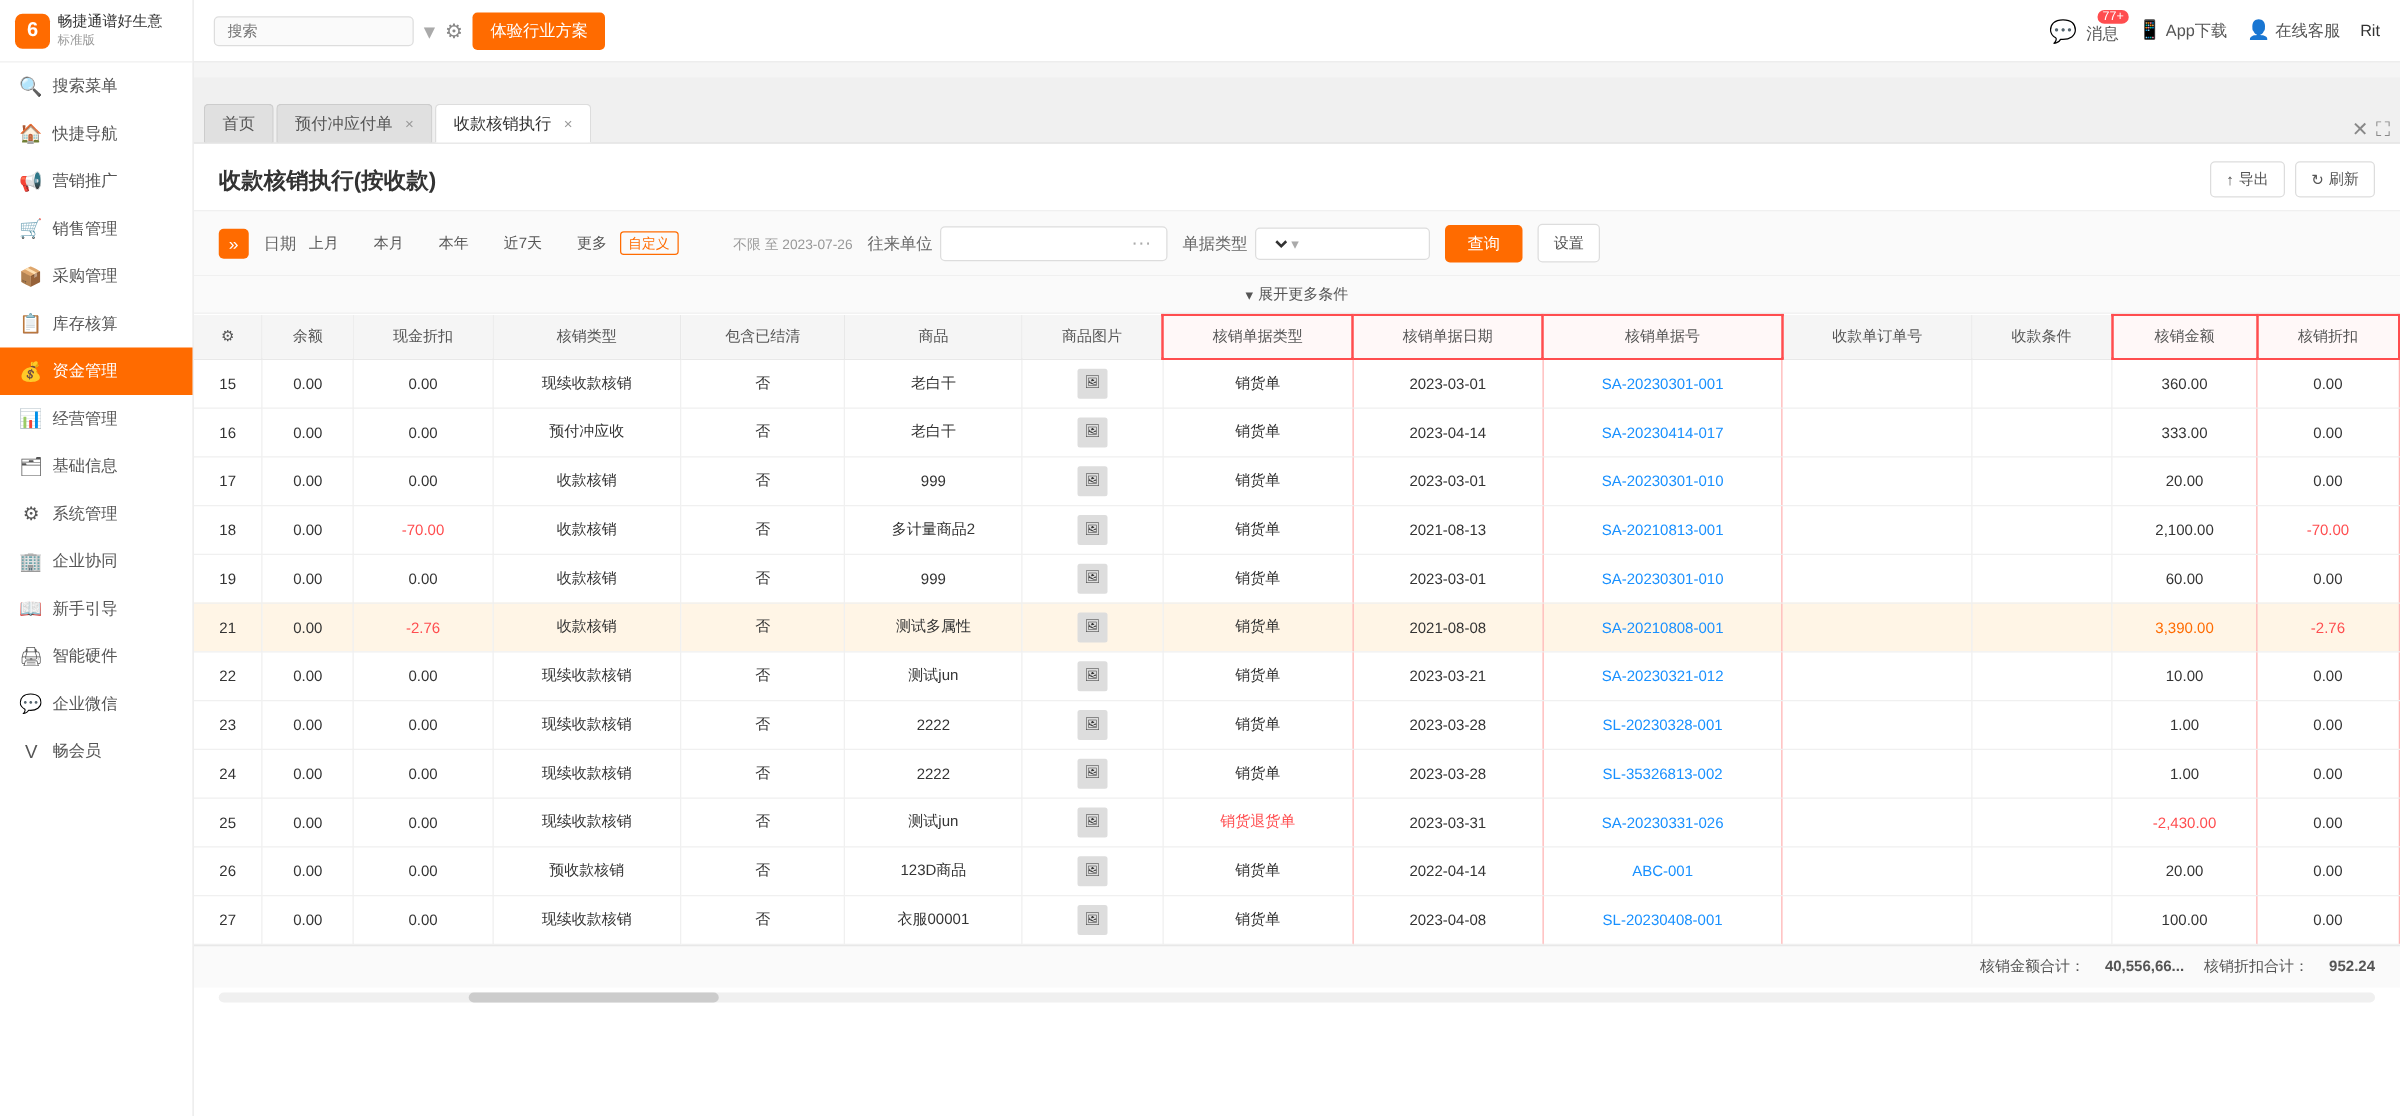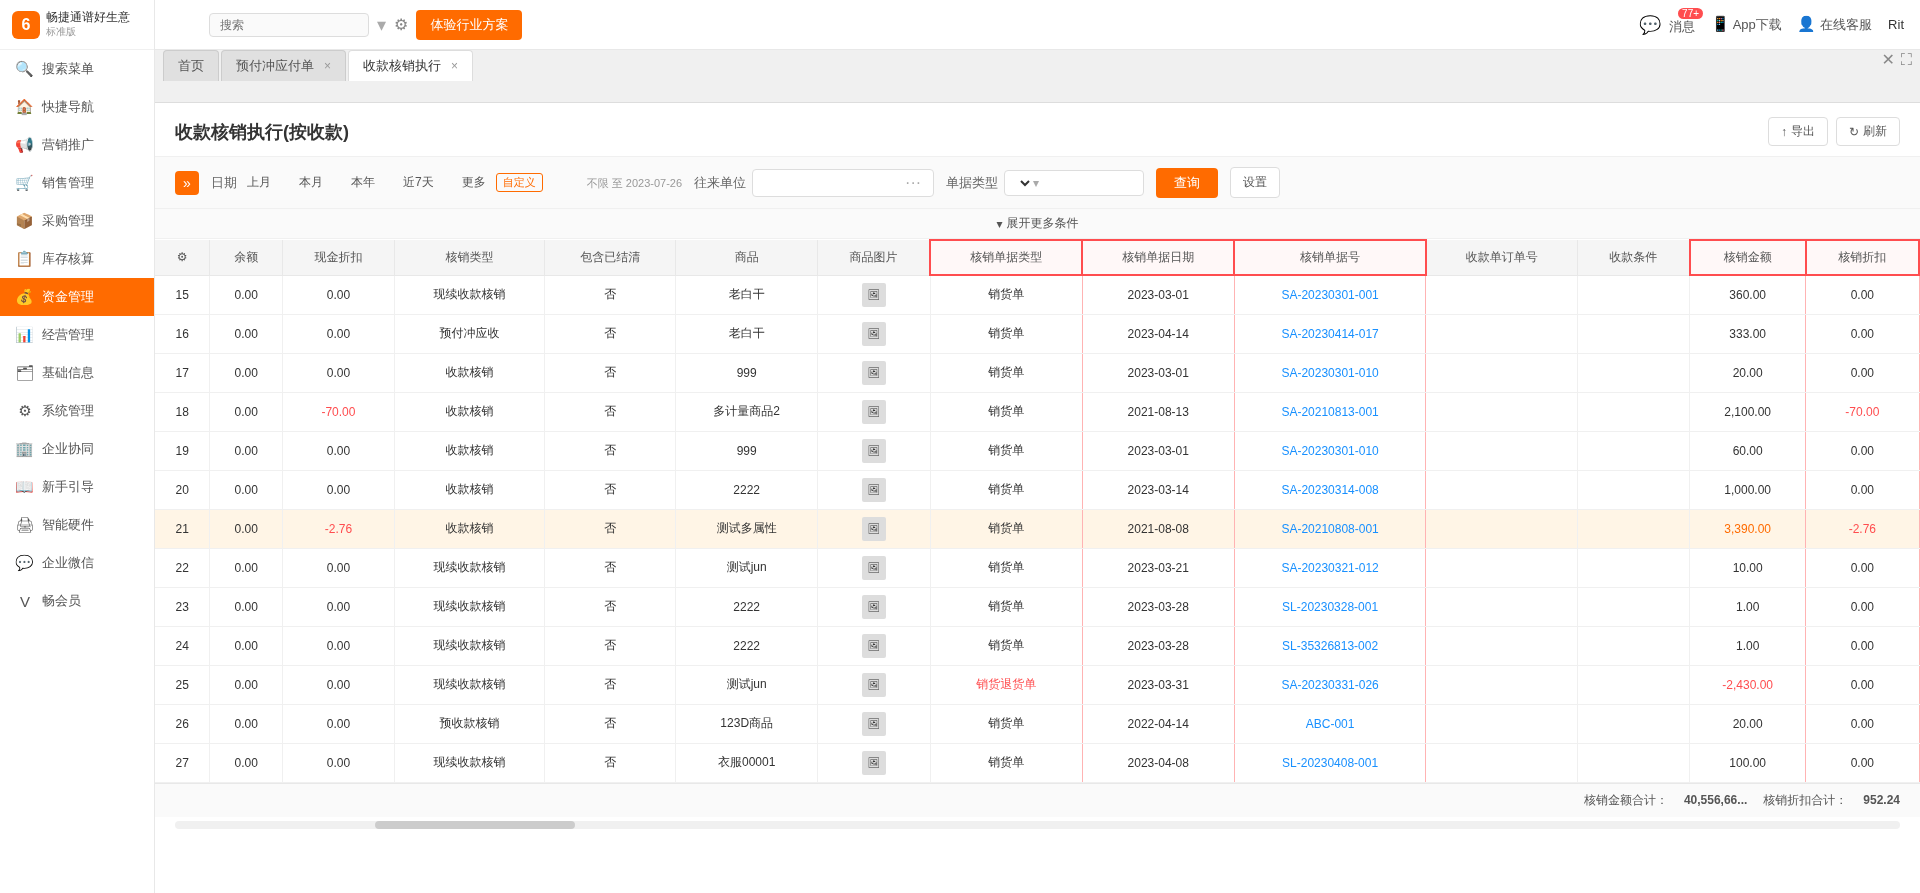--- a/index.html
+++ b/index.html
@@ -14,29 +14,29 @@
     .sidebar-item { display: flex; align-items: center; gap: 8px; padding: 10px 16px; cursor: pointer; color: #555; font-size: 13px; }
     .sidebar-item.active { background: #ff6b00; color: #fff; border-radius: 0; }
     .sidebar-item .si-icon { width: 18px; height: 18px; display: flex; align-items: center; justify-content: center; font-size: 15px; }
 
     
     .main { flex: 1; display: flex; flex-direction: column; height: 893px; overflow: hidden; }
 
     
     .topbar { height: 50px; background: #fff; border-bottom: 1px solid #e8e8e8; display: flex; align-items: center; padding: 0 16px; gap: 12px; }
     .topbar-left { display: flex; align-items: center; gap: 8px; flex: 1; }
-    .topbar-input { border: 1px solid #ddd; border-radius: 4px; padding: 4px 10px; font-size: 12px; color: #999; width: 160px; background: #fafafa; margin-left: 38px; }
+    .topbar-input { border: 1px solid #ddd; border-radius: 4px; padding: 4px 10px; font-size: 12px; color: #999; width: 160px; background: #fafafa; }
     .topbar-gear { color: #888; font-size: 16px; cursor: pointer; }
     .topbar-btn { background: #ff6b00; color: white; border: none; border-radius: 4px; padding: 6px 14px; font-size: 13px; cursor: pointer; }
     .topbar-right { display: flex; align-items: center; gap: 16px; color: #555; font-size: 13px; }
     .topbar-badge { position: relative; display: inline-block; }
     .badge-count { background: #ff4d4f; color: white; border-radius: 8px; font-size: 10px; padding: 0 4px; position: absolute; top: -6px; right: -8px; }
 
     
-    .tabbar { height: 53px; background: #f0f0f0; display: flex; align-items: flex-start; padding: 0 8px; gap: 2px; border-bottom: 1px solid #ddd; }
+    .tabbar { height: 53px; background: #f0f0f0; display: flex; align-items: flex-end; padding: 0 8px; gap: 2px; border-bottom: 1px solid #ddd; margin-top: 12px; }
     .tab { display: flex; align-items: center; gap: 6px; padding: 6px 14px; background: #e0e0e0; border-radius: 4px 4px 0 0; font-size: 13px; cursor: pointer; color: #555; border: 1px solid #ccc; border-bottom: none; }
     .tab.active { background: #fff; color: #333; border-color: #ddd; }
     .tab-close { font-size: 12px; color: #999; cursor: pointer; margin-left: 4px; }
     .tabbar-actions { margin-left: auto; display: flex; gap: 6px; }
     .tabbar-action-btn { background: none; border: none; cursor: pointer; color: #888; font-size: 16px; }
 
     
     .page-content { flex: 1; background: #fff; overflow: hidden; display: flex; flex-direction: column; padding: 0; }
     .page-header { padding: 14px 20px 10px; display: flex; align-items: center; justify-content: space-between; }
     .page-title { font-size: 18px; font-weight: bold; color: #333; }
@@ -351,36 +351,20 @@
               <td>999</td>
               <td><span style="display:inline-block;width:24px;height:24px;background:#ddd;border-radius:2px;vertical-align:middle;font-size:10px;line-height:24px;text-align:center;">🖼</span></td>
               <td style="border-left: 1px solid rgb(255, 179, 179); border-right: 1px solid rgb(255, 179, 179);">销货单</td>
               <td style="border-left: 1px solid rgb(255, 179, 179); border-right: 1px solid rgb(255, 179, 179);">2023-03-01</td>
               <td style="border-left: 1px solid rgb(255, 179, 179); border-right: 1px solid rgb(255, 179, 179);"><a class="td-link">SA-20230301-010</a></td>
               <td></td>
               <td></td>
               <td style="border-left: 1px solid rgb(255, 179, 179); border-right: 1px solid rgb(255, 179, 179);">60.00</td>
               <td style="border-left: 1px solid rgb(255, 179, 179); border-right: 1px solid rgb(255, 179, 179);">0.00</td>
             </tr>
-            <tr>
-              <td>20</td>
-              <td>0.00</td>
-              <td>0.00</td>
-              <td>收款核销</td>
-              <td>否</td>
-              <td>2222</td>
-              <td><span style="display:inline-block;width:24px;height:24px;background:#ddd;border-radius:2px;vertical-align:middle;font-size:10px;line-height:24px;text-align:center;">🖼</span></td>
-              <td style="border-left: 1px solid rgb(255, 179, 179); border-right: 1px solid rgb(255, 179, 179);">销货单</td>
-              <td style="border-left: 1px solid rgb(255, 179, 179); border-right: 1px solid rgb(255, 179, 179);">2023-03-14</td>
-              <td style="border-left: 1px solid rgb(255, 179, 179); border-right: 1px solid rgb(255, 179, 179);"><a class="td-link">SA-20230314-008</a></td>
-              <td></td>
-              <td></td>
-              <td style="border-left: 1px solid rgb(255, 179, 179); border-right: 1px solid rgb(255, 179, 179);">1,000.00</td>
-              <td style="border-left: 1px solid rgb(255, 179, 179); border-right: 1px solid rgb(255, 179, 179);">0.00</td>
-            </tr>
             <tr class="highlighted">
               <td>21</td>
               <td>0.00</td>
               <td><span class="td-red">-2.76</span></td>
               <td>收款核销</td>
               <td>否</td>
               <td>测试多属性</td>
               <td><span style="display:inline-block;width:24px;height:24px;background:#ddd;border-radius:2px;vertical-align:middle;font-size:10px;line-height:24px;text-align:center;">🖼</span></td>
               <td style="border-left: 1px solid rgb(255, 179, 179); border-right: 1px solid rgb(255, 179, 179);">销货单</td>
               <td style="border-left: 1px solid rgb(255, 179, 179); border-right: 1px solid rgb(255, 179, 179);">2021-08-08</td>

